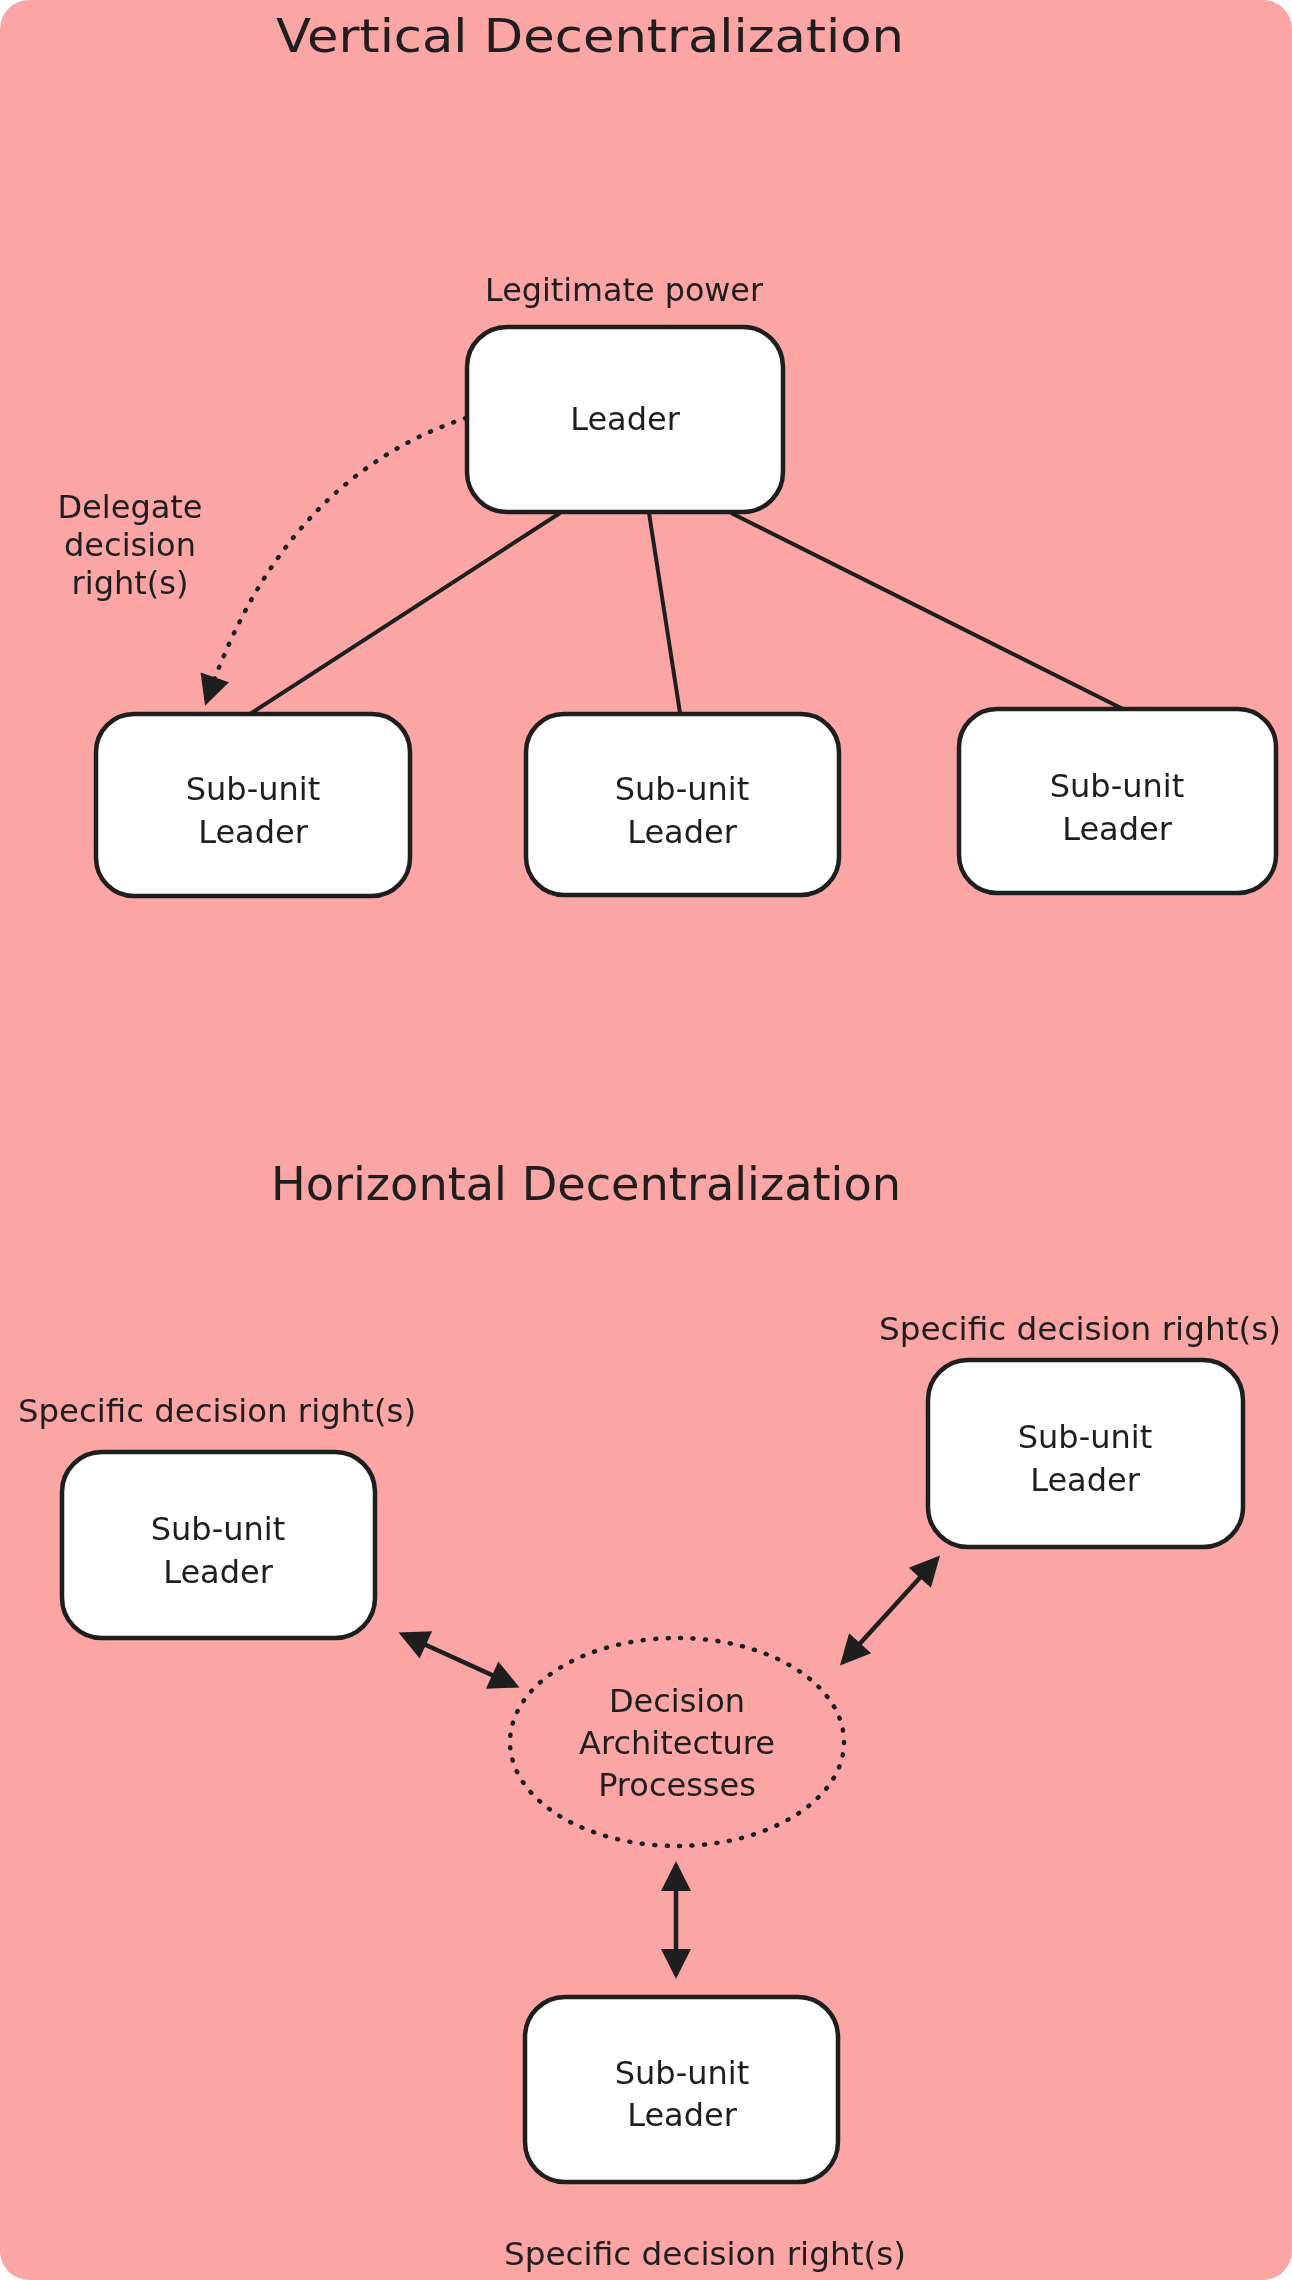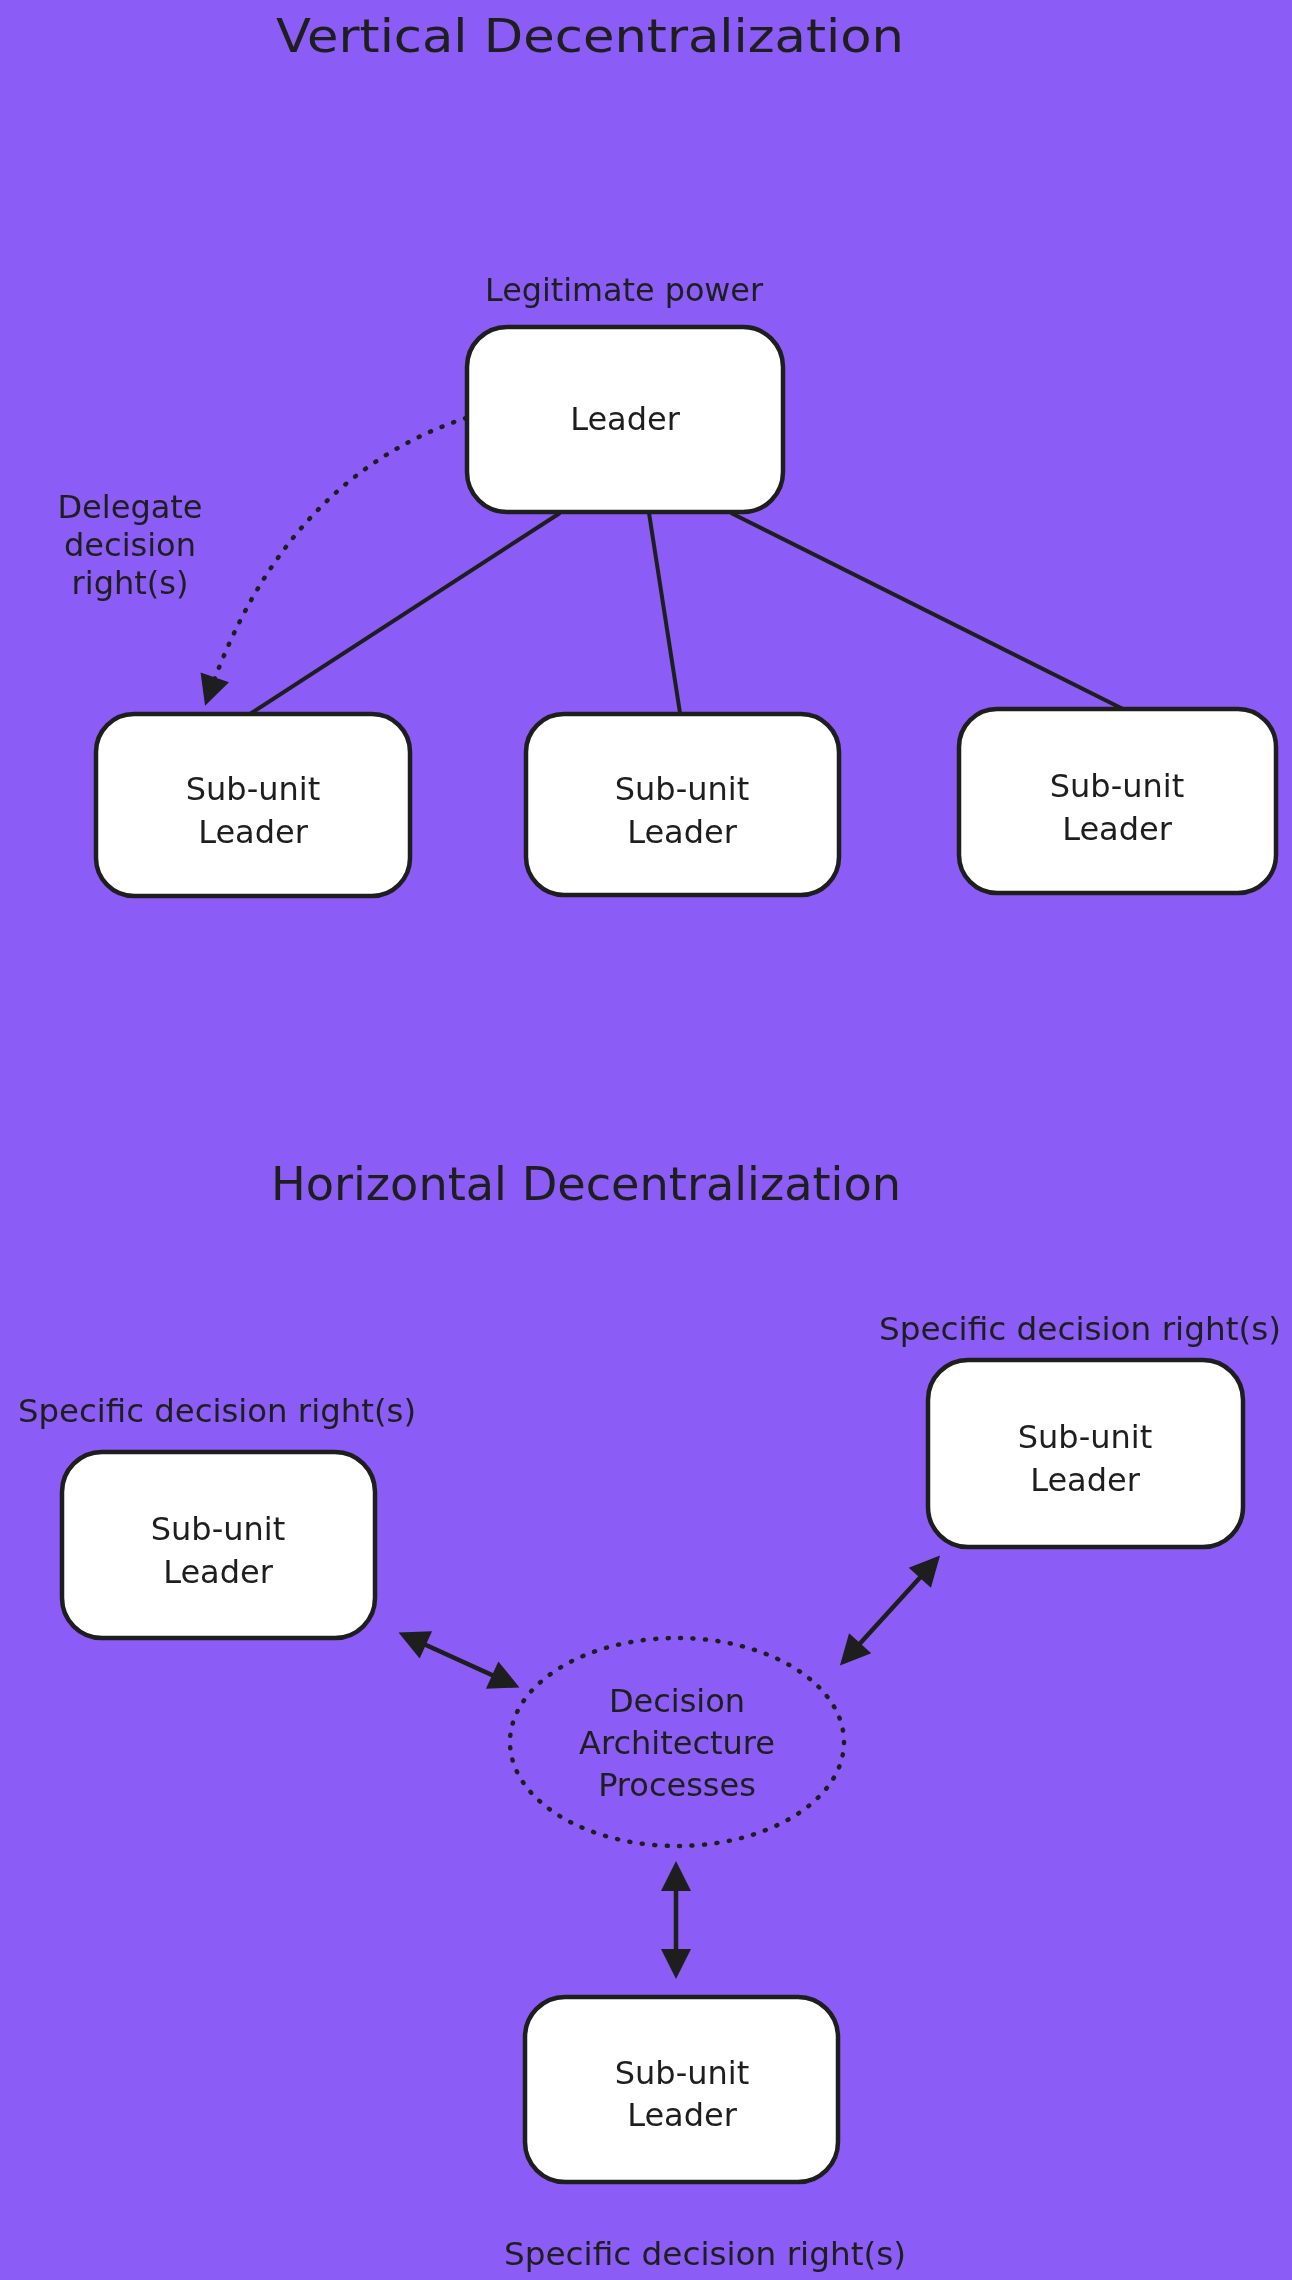--- a/index.html
+++ b/index.html
@@ -4,22 +4,23 @@
 <style>
   html, body {
     margin: 0;
     padding: 0;
     background: #ffffff;
   }
   .canvas {
     position: relative;
     width: 1292px;
     height: 2280px;
-    background: #8b5cf6;
+    background: #fca5a5;
     overflow: hidden;
+    border-radius: 29px;
   }
   svg {
     display: block;
     width: 1292px;
     height: 2280px;
     font-family: "DejaVu Sans", "Liberation Sans", sans-serif;
   }
   .box {
     stroke: #1e1e1e;
     stroke-width: 4.5;

